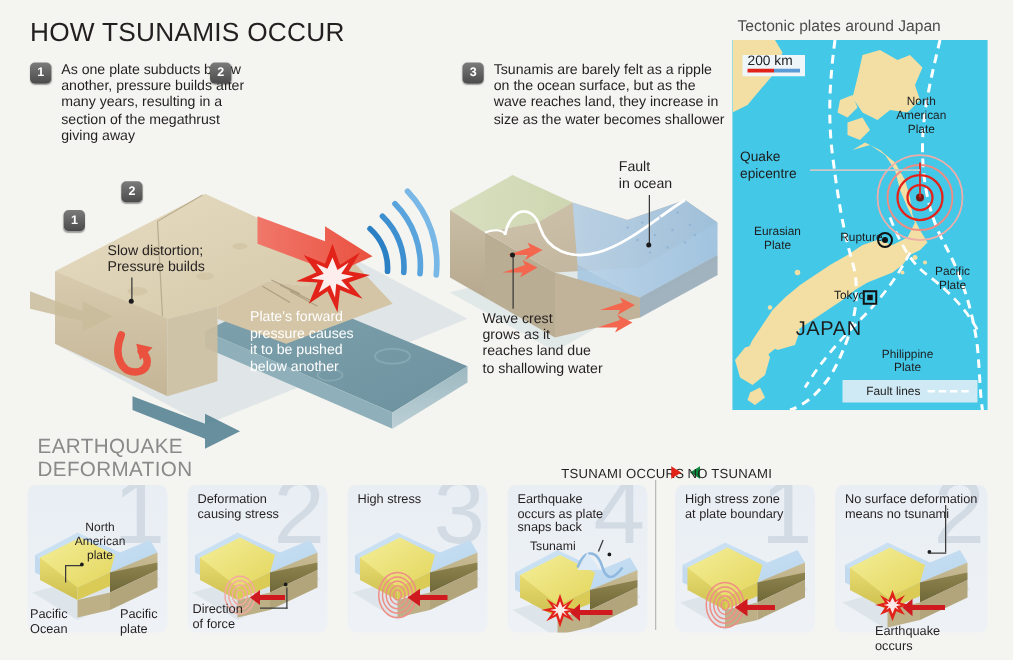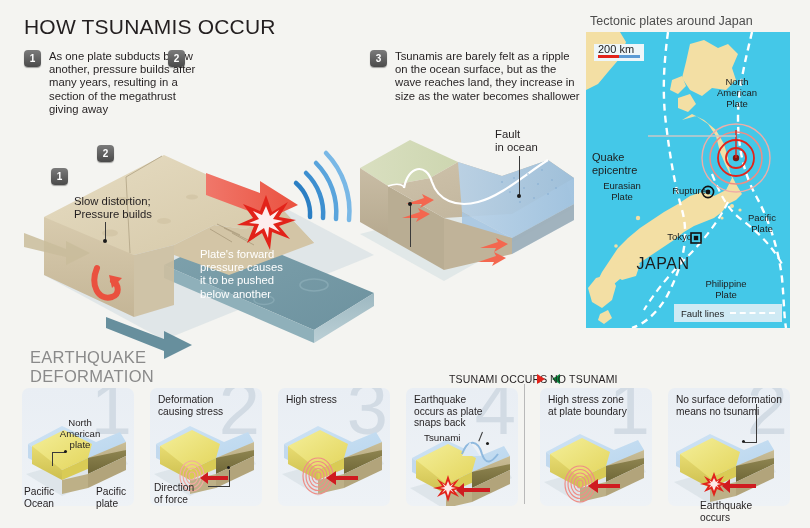--- a/index.html
+++ b/index.html
@@ -54,21 +54,21 @@
     padding:1px 4px 3px;border:0;
   }
   .scalebar .lbl{font-size:11px;color:#222;line-height:9px;}
   .scalebar .bar{height:3px;margin-top:1px;width:42px;
     background:linear-gradient(to right,#e2231a 0 50%,#5b9bd5 50% 100%);}
   .map-label{position:absolute;font-size:9.5px;line-height:11px;color:#1d1d1d;text-align:center;}
   .map-label.big{font-size:16px;font-weight:400;letter-spacing:.5px;}
   .map-label.dark-left{text-align:left;font-size:11px;line-height:12.5px;}
   #fault-legend{
     position:absolute;left:88px;top:272px;width:108px;height:18px;
-    background:#cfeaf4;display:flex;align-items:center;gap:6px;padding-left:7px;
+    background:#cfeaf4;display:flex;align-items:center;gap:6px;padding-left:19px;
     box-sizing:border-box;
   }
   #fault-legend .t{font-size:9.5px;color:#1d1d1d;}
   #fault-legend .dash{flex:1;border-top:2px dashed #ffffff;height:0;margin-right:7px;}
 
   
   #deform-title{left:30px;top:348px;font-size:16.5px;line-height:19px;color:#8a8a8a;letter-spacing:.3px;}
   .panel{
     position:absolute;top:388px;width:112px;height:118px;
     background:linear-gradient(#e9eef4,#eef2f6);
@@ -178,21 +178,21 @@
     </g>
 
     <g fill="none" stroke-linecap="round">
       <path d="M282,58 A42,42 0 0 1 296,92" stroke="#2b7fc4" stroke-width="4.5"></path>
       <path d="M292,48 A56,56 0 0 1 309,93" stroke="#3d8fd0" stroke-width="4.5"></path>
       <path d="M302,38 A70,70 0 0 1 322,94" stroke="#59a4dc" stroke-width="4.5"></path>
       <path d="M312,28 A84,84 0 0 1 335,95" stroke="#79b8e6" stroke-width="4.5"></path>
     </g>
   </svg>
 
-  <div class="callout" style="left:74px;top:195px;white-space:pre-line;">Slow distortion;
+  <div class="callout" style="left:86px;top:195px;white-space:pre-line;">Slow distortion;
 Pressure builds</div>
   <div class="leader dark" style="left:105px;top:222px;width:1.2px;height:18px;"></div>
   <div class="leader-dot" style="left:103px;top:239px;"></div>
 
 
   <div class="callout white" style="left:200px;top:248px;white-space:pre-line;">Plate's forward
 pressure causes
 it to be pushed
 below another</div>
 
@@ -260,20 +260,24 @@
       <polygon points="128,122 146,116 144,112 156,118 142,126 144,122"></polygon>
       <polygon points="126,136 144,130 142,126 154,132 140,140 142,136"></polygon>
     </g>
   </svg>
 
   <div class="callout" style="left:495px;top:128px;white-space:pre-line;">Fault
 in ocean</div>
   <div class="leader dark" style="left:519px;top:156px;width:1.2px;height:39px;"></div>
   <div class="leader-dot" style="left:517px;top:194px;"></div>
 
+  <div class="callout" style="left:386px;top:249px;white-space:pre-line;">Wave crest
+grows as it
+reaches land due
+to shallowing water</div>
   <div class="leader dark" style="left:410px;top:205px;width:1.2px;height:42px;"></div>
   <div class="leader-dot" style="left:408px;top:202px;"></div>
 
   <div class="abs nosel" id="map-title">Tectonic plates around Japan</div>
 
   <div class="abs" id="map-panel">
     <svg width="204" height="296">
       <defs>
         <clipPath id="mapClip">
             <rect x="0" y="0" width="204" height="296"></rect>
@@ -336,21 +340,21 @@
     </svg>
 
     <div class="scalebar">
       <div class="lbl">200 km</div>
       <div class="bar"></div>
     </div>
 
     <div class="map-label" style="left:118px;top:44px;width:66px;white-space:pre-line;">North
 American
 Plate</div>
-    <div class="map-label dark-left" style="left:6px;top:88px;white-space:pre-line;margin-top:31px;">Quake
+    <div class="map-label dark-left" style="left:6px;top:88px;white-space:pre-line;">Quake
 epicentre</div>
     <div class="map-label" style="left:6px;top:148px;width:60px;white-space:pre-line;">Eurasian
 Plate</div>
     <div class="map-label" style="left:66px;top:153px;width:54px;text-align:right;">Rupture</div>
     <div class="map-label" style="left:56px;top:199px;width:50px;text-align:right;">Tokyo</div>
     <div class="map-label big" style="left:44px;top:226px;width:66px;">JAPAN</div>
     <div class="map-label" style="left:152px;top:180px;width:48px;white-space:pre-line;">Pacific
 Plate</div>
     <div class="map-label" style="left:104px;top:246px;width:72px;white-space:pre-line;">Philippine
 Plate</div>

